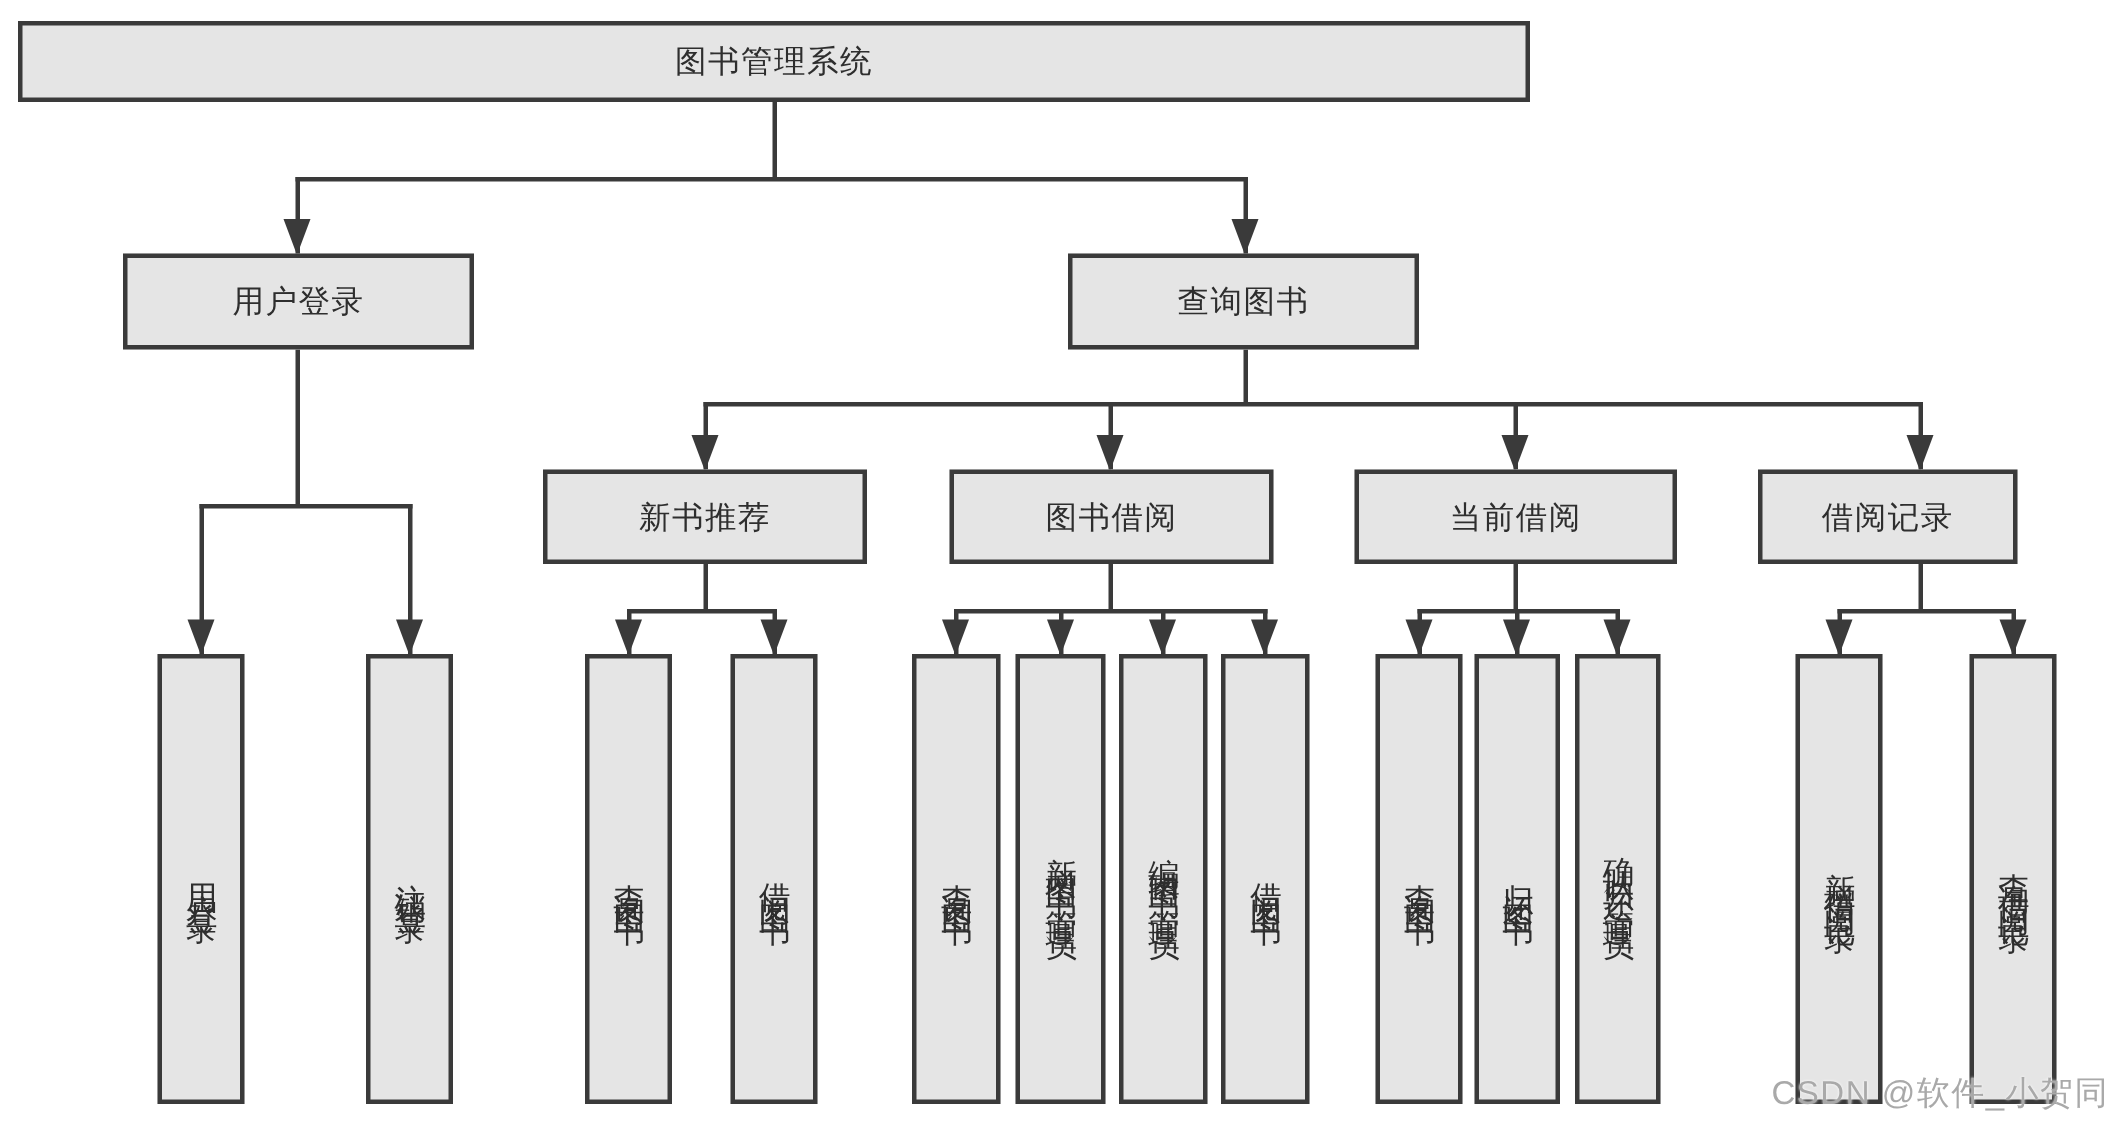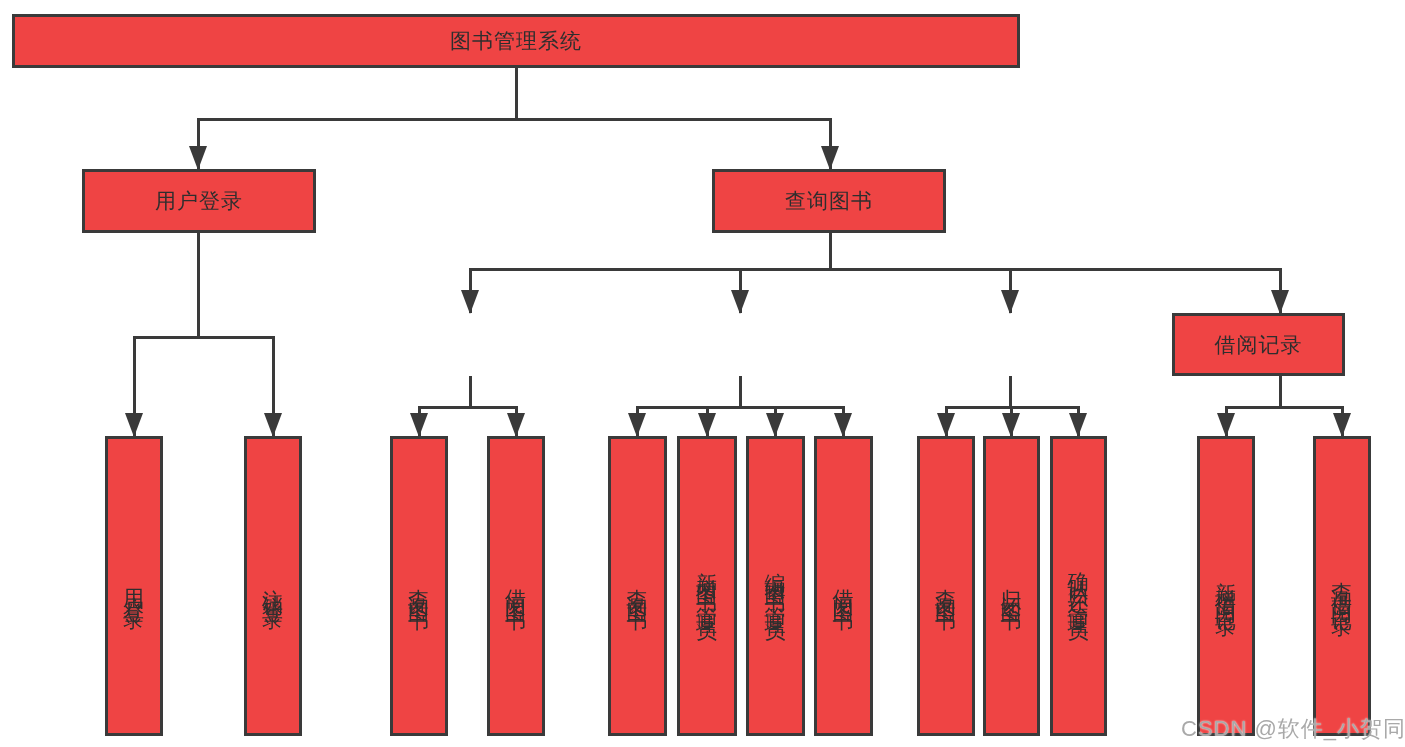--- a/index.html
+++ b/index.html
@@ -8,21 +8,21 @@
     width:1405px;height:747px;
     background:#fff;
     overflow:hidden;
     font-family:"Liberation Sans","DejaVu Sans",sans-serif;
     --line:#3a3a3a;
     --text:#2e2e2e;
   }
   .box{
     position:absolute;
     border:3px solid var(--line);
-    background:#ef4444;
+    background:#e5e5e5;
     box-sizing:border-box;
     display:flex;align-items:center;justify-content:center;
     color:var(--text);
     font-size:21px;
     letter-spacing:1px;
     z-index:2;
   }
   .leaf{z-index:2;}
   .vtext{
     writing-mode:vertical-rl;
@@ -120,20 +120,29 @@
     <span>图书管理系统</span>
   </div>
 
   <div class="box" style="left:82px;top:169px;width:234px;height:64px">
     <span>用户登录</span>
   </div>
   <div class="box" style="left:712px;top:169px;width:234px;height:64px">
     <span>查询图书</span>
   </div>
 
+  <div class="box" style="left:362px;top:313px;width:216px;height:63px">
+    <span>新书推荐</span>
+  </div>
+  <div class="box" style="left:633px;top:313px;width:216px;height:63px">
+    <span>图书借阅</span>
+  </div>
+  <div class="box" style="left:903px;top:313px;width:215px;height:63px">
+    <span>当前借阅</span>
+  </div>
   <div class="box" style="left:1172px;top:313px;width:173px;height:63px">
     <span>借阅记录</span>
   </div>
 
   <div class="box leaf" style="left:105px;top:436px;width:58px;height:300px">
     <span class="vtext">用户登录</span>
   </div>
   <div class="box leaf" style="left:244px;top:436px;width:58px;height:300px">
     <span class="vtext">注销登录</span>
   </div>

